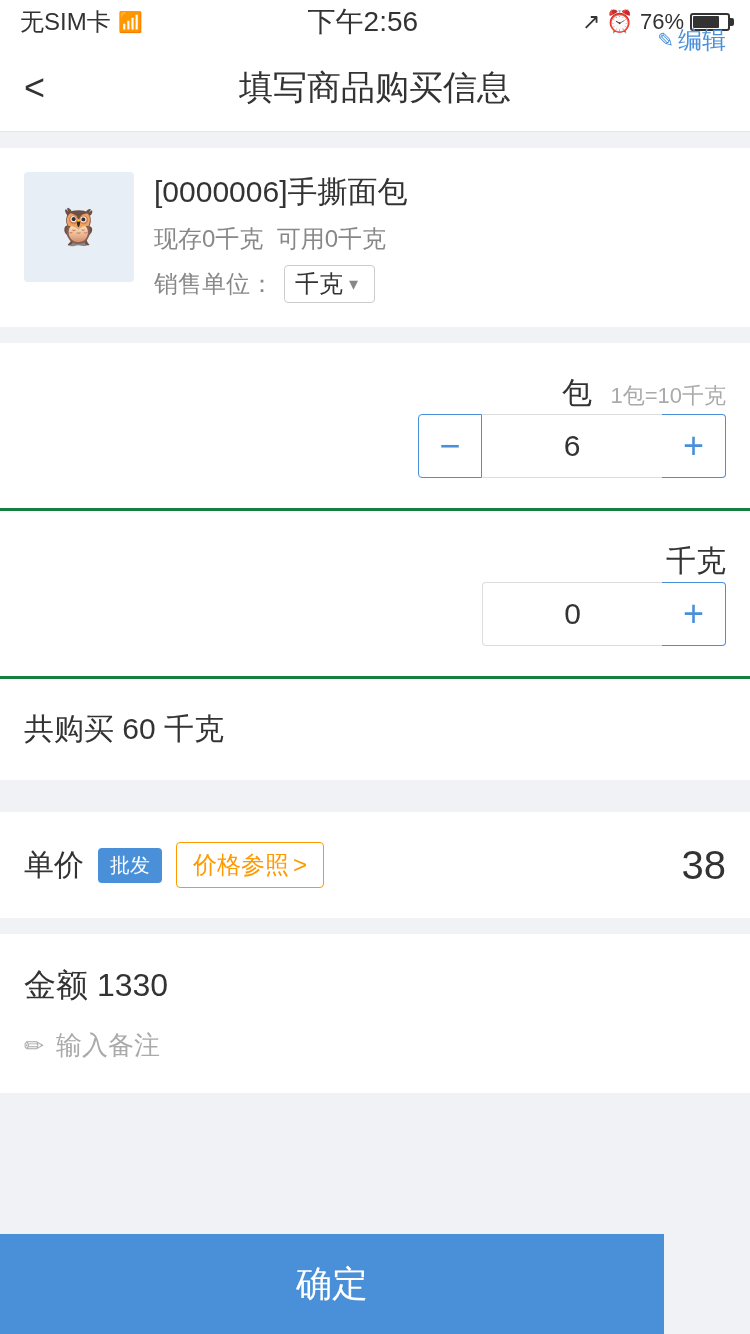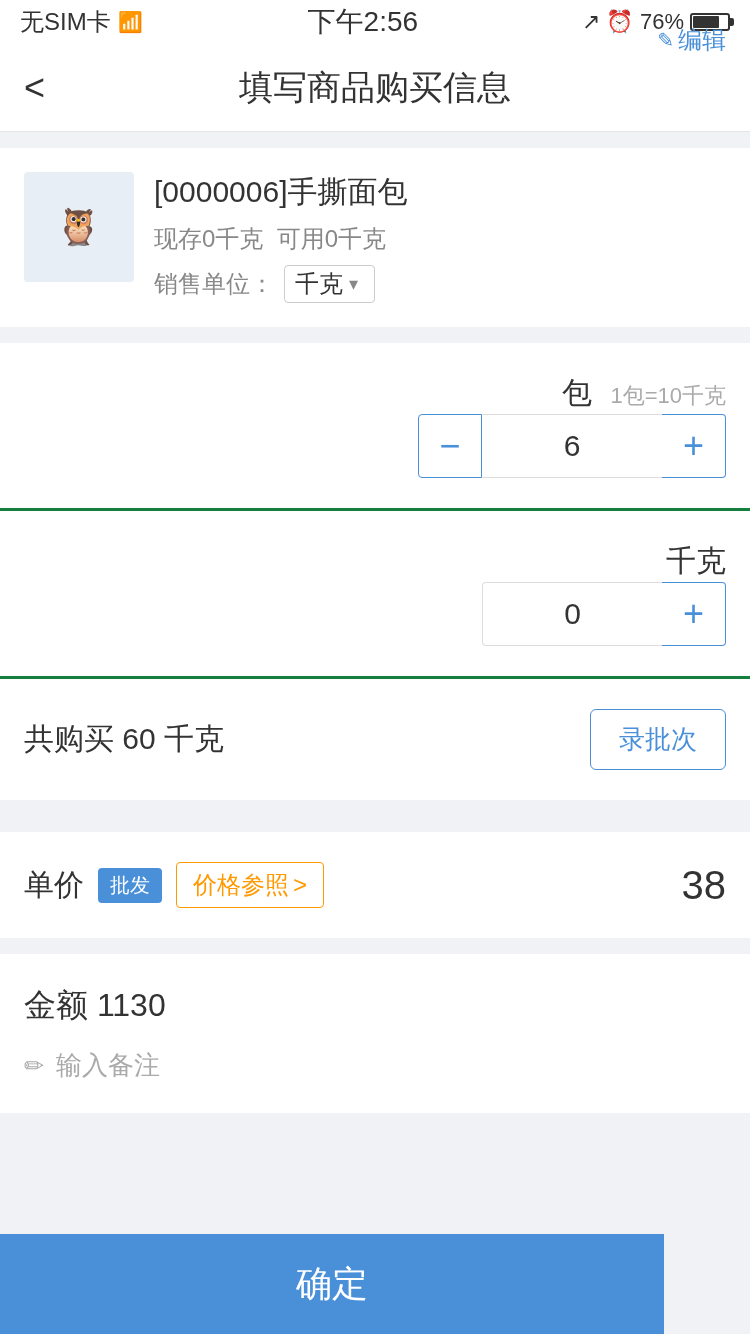--- a/index.html
+++ b/index.html
@@ -397,41 +397,40 @@
     </div>
   </div>
 </div>
 
 <div class="total-section">
   <div class="total-text">
     <span>共购买</span>
     <span class="total-count"> <span>60</span> </span>
     <span>千克</span>
   </div>
-  <button class="record-batch-btn">录批次</button>
 </div>
 
 <div class="section-divider"></div>
 
 <div class="price-section">
   <div class="price-left">
     <span class="price-label">单价</span>
     <span class="price-tag">批发</span>
     <span class="price-ref-btn">
       <span>价格参照</span>
       <span>&gt;</span>
     </span>
   </div>
   <div class="price-value">38</div>
 </div>
 
 <div class="amount-section">
   <div class="amount-row">
     <span>金额</span>
-    <span class="amount-value"> <span>1130</span></span>
+    <span class="amount-value"> <span>1330</span></span>
   </div>
   <div class="notes-row">
     <span class="pencil-icon">✏</span>
     <span>输入备注</span>
   </div>
 </div>
 
 <div class="empty-space"></div>
 
 <div class="bottom-btn">确定</div>

